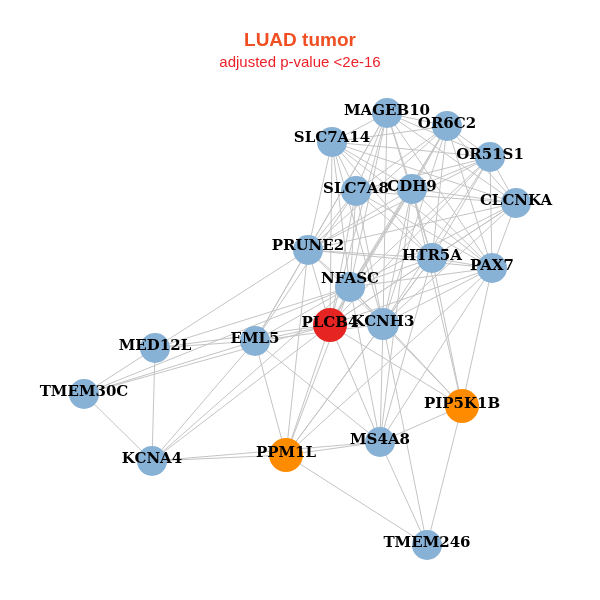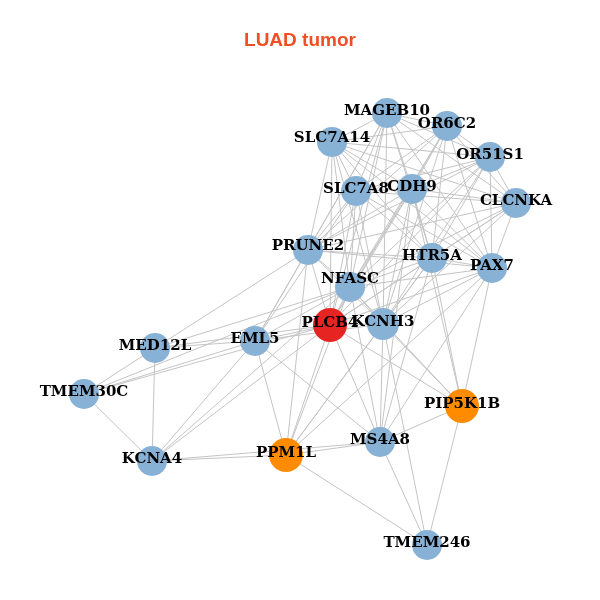--- a/index.html
+++ b/index.html
@@ -34,20 +34,21 @@
     font-size:15px;
     fill:#000000;
   }
 </style>
 </head>
 <body>
 
 <div class="figure">
   <div class="titleblock">
     <div class="title" style="color: rgb(240, 78, 35);">LUAD tumor</div>
+    <div class="subtitle" style="color: rgb(237, 33, 40);">adjusted p-value &lt;2e-16</div>
   </div>
   <svg class="graph" id="graph" width="600" height="600" viewBox="0 0 600 600">
       <g>
         <line x1="387" y1="113" x2="447" y2="126" stroke="#c4c4c4" stroke-width="1"></line>
         <line x1="387" y1="113" x2="332" y2="142" stroke="#c4c4c4" stroke-width="1"></line>
         <line x1="387" y1="113" x2="490" y2="157" stroke="#c4c4c4" stroke-width="1"></line>
         <line x1="387" y1="113" x2="356" y2="191" stroke="#c4c4c4" stroke-width="1"></line>
         <line x1="387" y1="113" x2="412" y2="189" stroke="#c4c4c4" stroke-width="1"></line>
         <line x1="387" y1="113" x2="516" y2="203" stroke="#c4c4c4" stroke-width="1"></line>
         <line x1="387" y1="113" x2="308" y2="250" stroke="#c4c4c4" stroke-width="1"></line>

